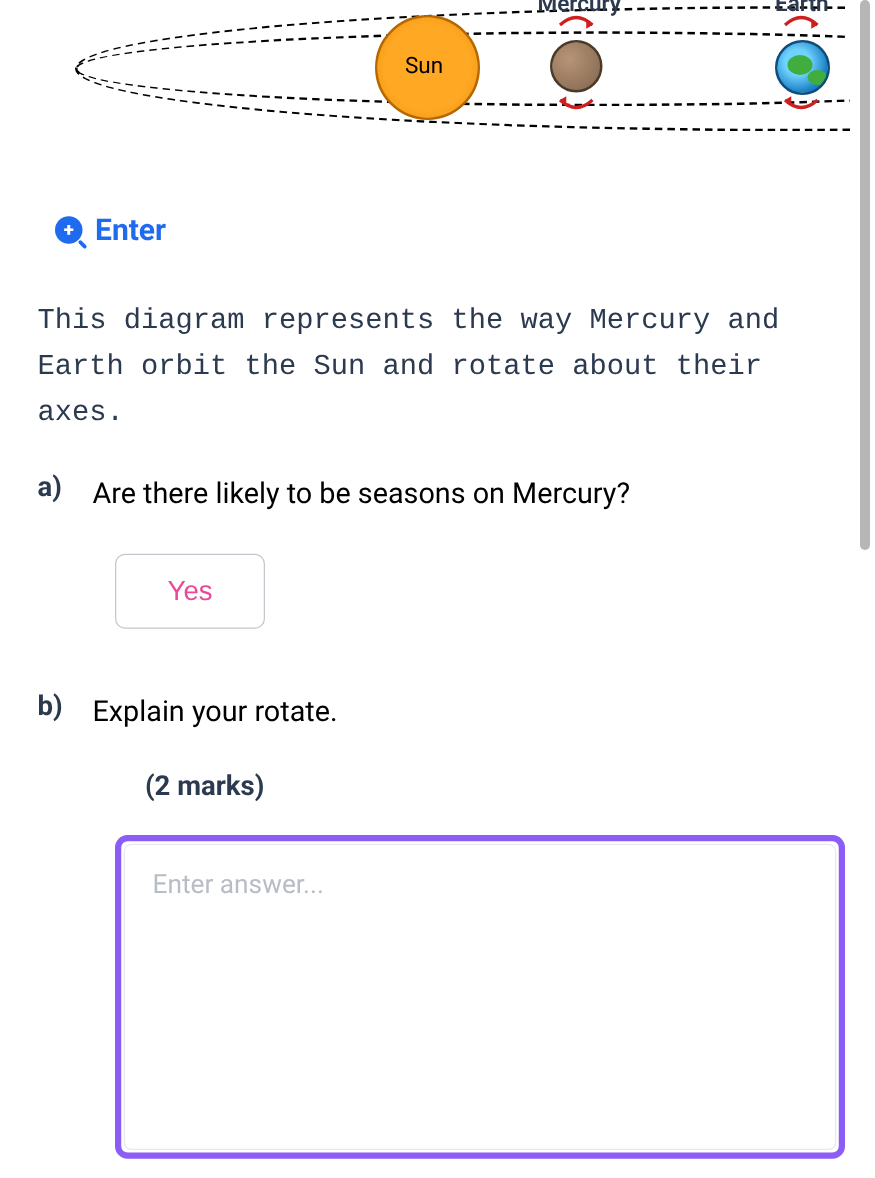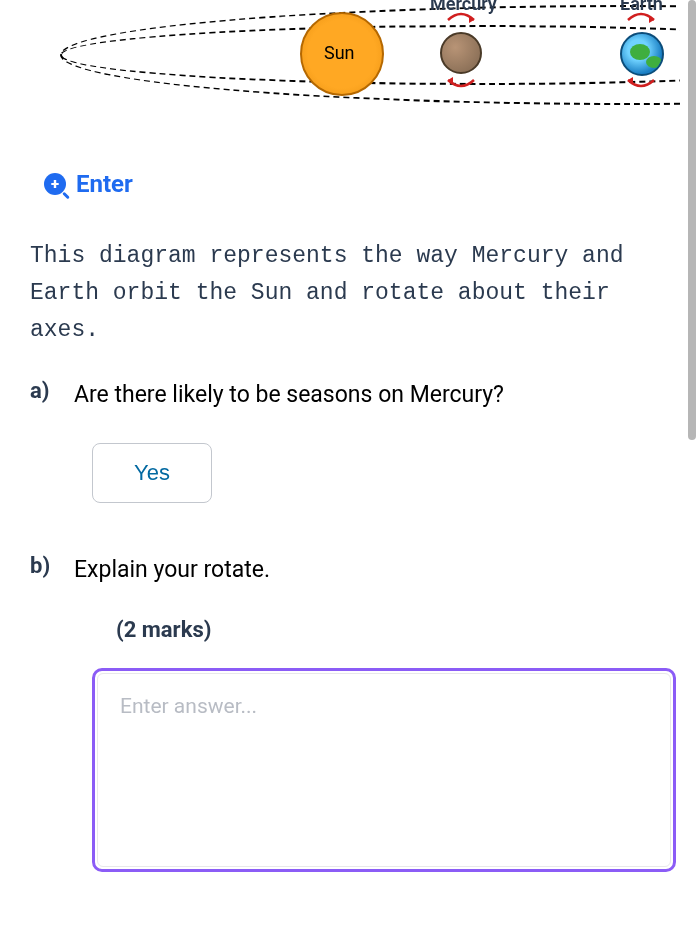--- a/index.html
+++ b/index.html
@@ -174,38 +174,38 @@
     }
     .options {
       display: flex;
       gap: 22px;
       margin: 30px 0 0 72px;
     }
     .opt-btn {
       border: 1.5px solid #c3c7ce;
       border-radius: 8px;
       background: #fff;
-      color: #0369a1;
+      color: #ec4899;
       font-size: 22px;
       padding: 16px 0;
       width: 120px;
       text-align: center;
       cursor: pointer;
     }
     .marks {
       font-size: 22px;
       font-weight: 700;
       color: #2b3a4f;
       margin: 30px 0 0 96px;
     }
     .answer-box {
       margin: 26px 0 0 72px;
       width: 584px;
-      height: 204px;
-      border: 3px solid #8b5cf6;
+      height: 259px;
+      border: 5px solid #8b5cf6;
       border-radius: 10px;
       padding: 2px;
     }
     .answer-inner {
       width: 100%;
       height: 100%;
       border: 1px solid #e8e8ea;
       border-radius: 6px;
       padding: 20px 22px;
       font-size: 21px;

